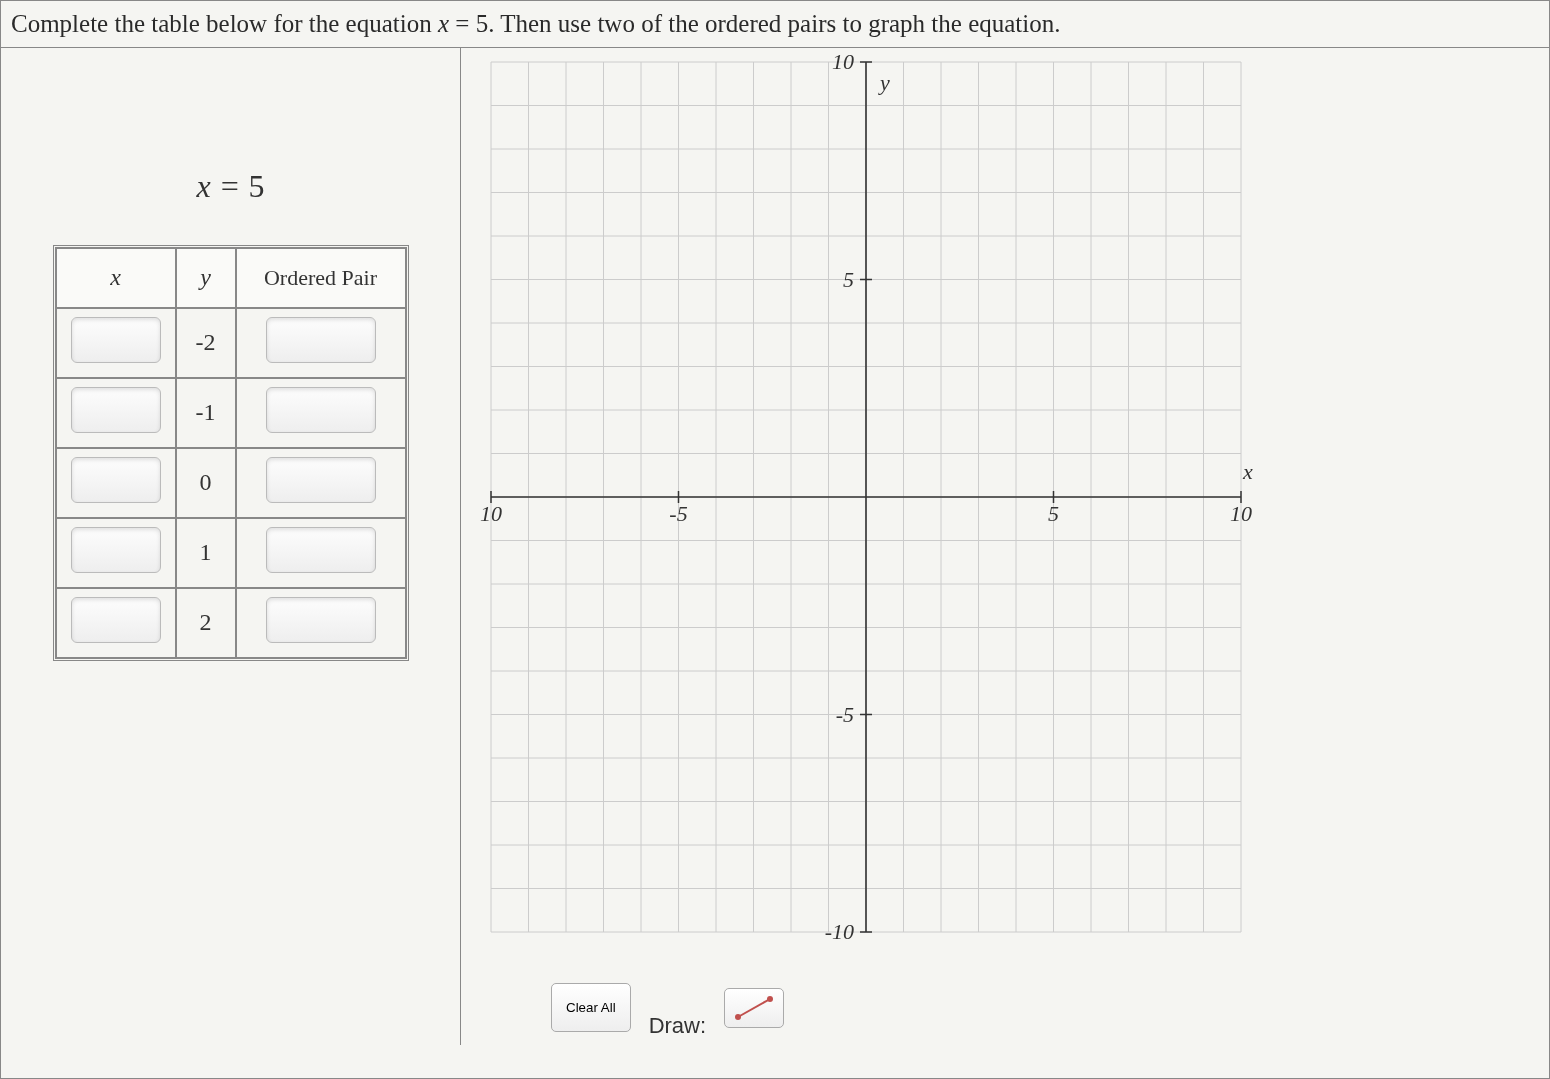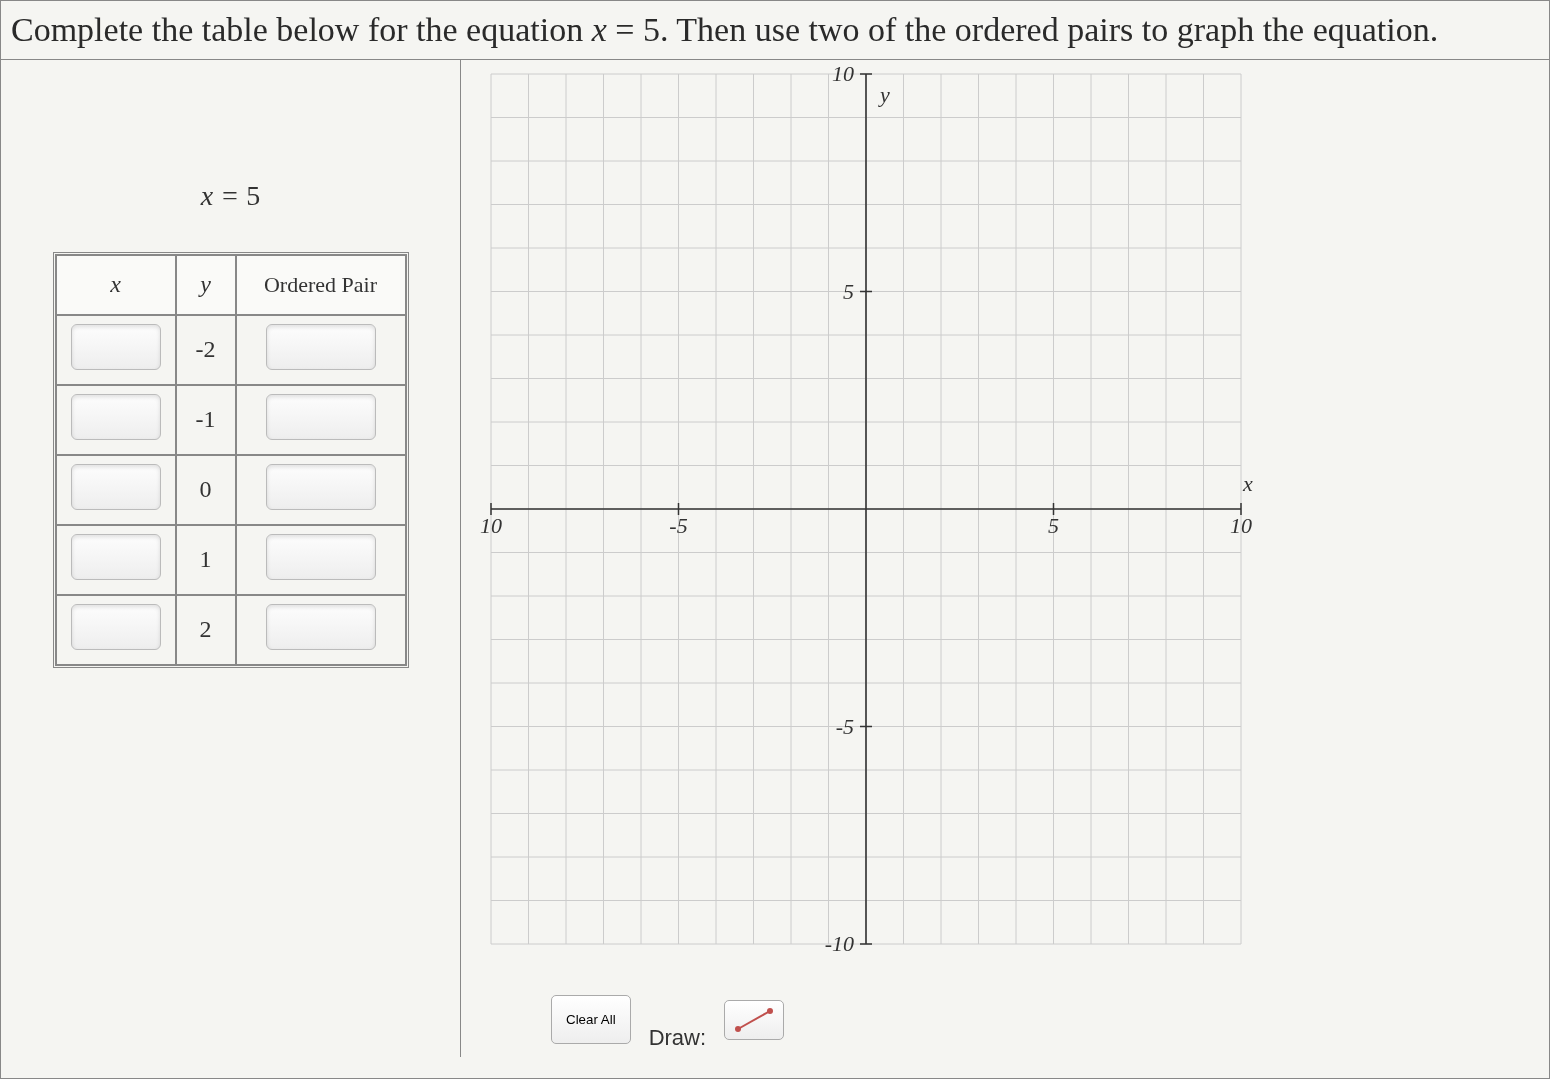--- a/index.html
+++ b/index.html
@@ -12,39 +12,39 @@
       height: 1079px;
       overflow: hidden;
     }
     .outer {
       border: 1px solid #888;
       height: 100%;
     }
     .instructions {
       padding: 6px 10px;
       border-bottom: 1px solid #888;
-      font-size: 34px;
+      font-size: 25px;
       color: #2a2a2a;
       line-height: 1.35;
     }
     .math-x { font-style: italic; font-family: 'Cambria Math', Georgia, serif; }
     .content-row {
       display: flex;
       height: calc(100% - 80px);
     }
     .left-panel {
       width: 460px;
       border-right: 1px solid #888;
       display: flex;
       flex-direction: column;
       align-items: center;
       padding-top: 120px;
     }
     .equation-title {
-      font-size: 28px;
+      font-size: 32px;
       font-style: italic;
       margin-bottom: 40px;
     }
     .equation-title .eq-x { font-style: italic; }
     .xy-table {
       border-collapse: separate;
       border-spacing: 0;
       border: 3px double #888;
     }
     .xy-table th, .xy-table td {

